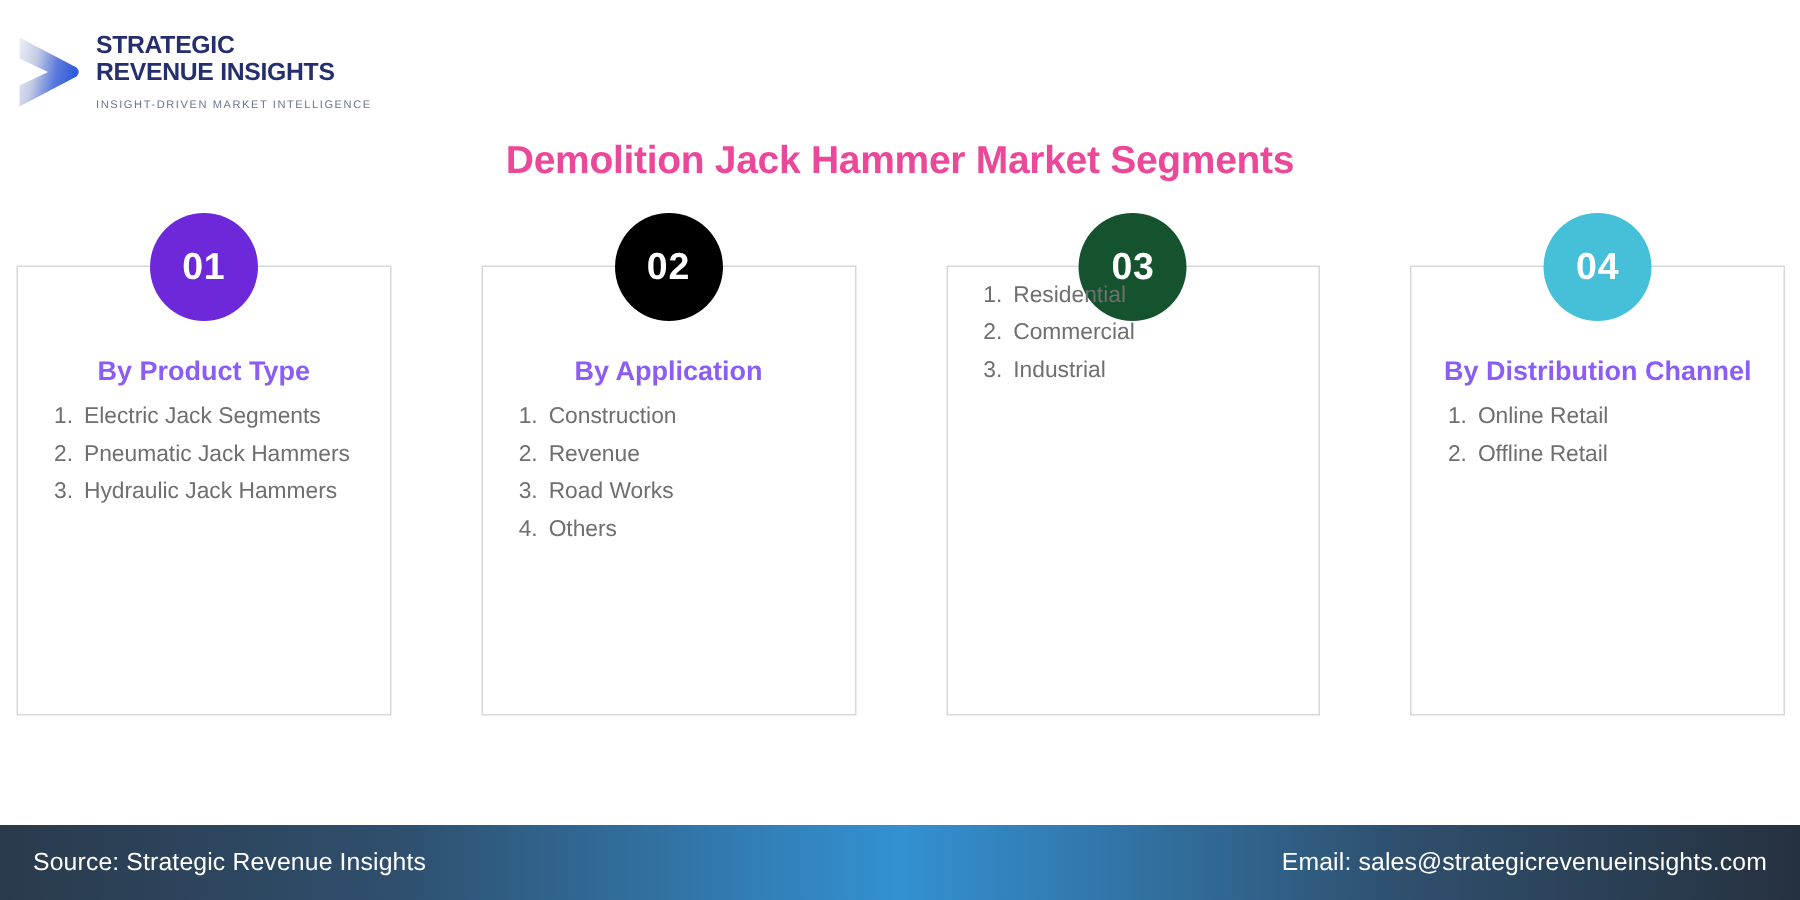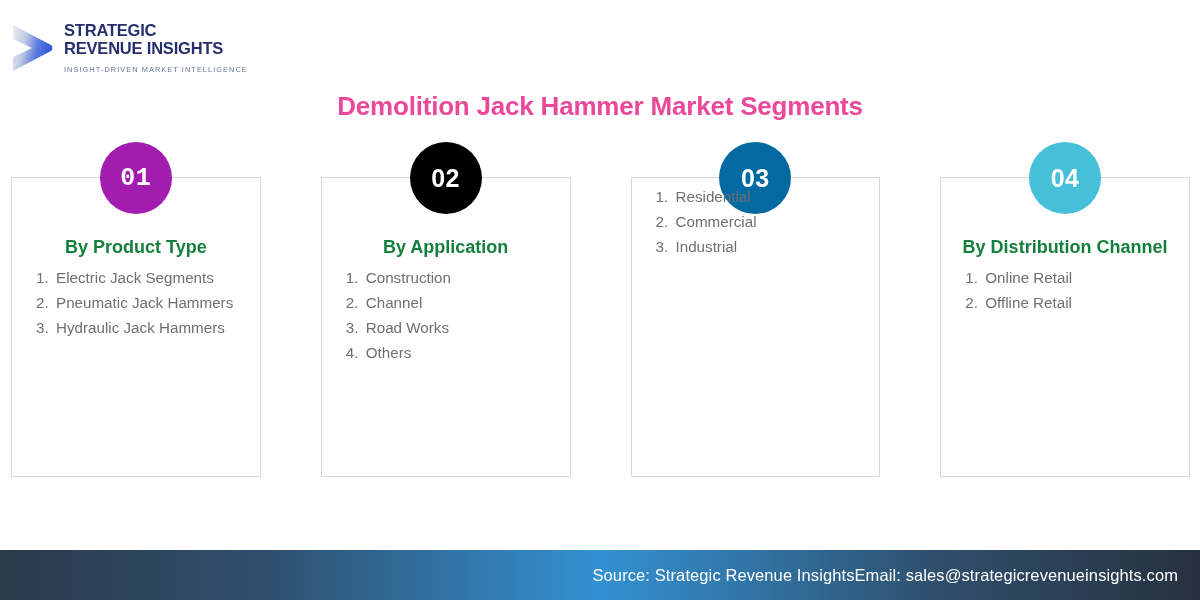--- a/index.html
+++ b/index.html
@@ -95,21 +95,21 @@
     color: #ffffff;
     font-size: 25px;
     font-weight: bold;
     letter-spacing: 0.5px;
   }
   .card-heading {
     margin: 57px 12px 0 12px;
     text-align: center;
     font-size: 18px;
     font-weight: bold;
-    color: #15803d;
+    color: #8b5cf6;
     line-height: 1.34;
   }
   .card-list {
     margin: 6px 0 0 0;
     padding: 0 10px 0 24px;
     list-style: none;
     counter-reset: seg;
   }
   .card-list li {
     counter-increment: seg;
@@ -134,21 +134,21 @@
     width: 1200px;
     height: 50px;
     background: linear-gradient(to right,
                 #2a3a4c 0%,
                 #2f4f6d 22%,
                 #3391d2 50%,
                 #2f4f6d 78%,
                 #26313f 100%);
     display: flex;
     align-items: center;
-    justify-content: flex-end;
+    justify-content: space-between;
     box-sizing: border-box;
     padding: 0 22px;
   }
   .footer-text {
     color: #ffffff;
     font-size: 16.5px;
     letter-spacing: 0.1px;
     white-space: nowrap;
   }
 </style>
@@ -172,42 +172,42 @@
     <div class="logo-line">REVENUE INSIGHTS</div>
     <div id="logo-tagline">INSIGHT-DRIVEN MARKET INTELLIGENCE</div>
   </div>
 </div>
 
 <div id="page-title">Demolition Jack Hammer Market Segments</div>
 
 <div id="cards">
 
   <div class="card">
-    <div class="card-badge" style="background: #a21caf; font-family: Liberation Mono, monospace;">01</div>
+    <div class="card-badge" style="background: #6d28d9;">01</div>
     <div class="card-heading">By Product Type</div>
     <ol class="card-list">
       <li>Electric Jack Segments</li>
       <li>Pneumatic Jack Hammers</li>
       <li>Hydraulic Jack Hammers</li>
     </ol>
   </div>
 
   <div class="card">
     <div class="card-badge" style="background: #000000;">02</div>
     <div class="card-heading">By Application</div>
     <ol class="card-list">
       <li>Construction</li>
-      <li>Channel</li>
+      <li>Revenue</li>
       <li>Road Works</li>
       <li>Others</li>
     </ol>
   </div>
 
   <div class="card">
-    <div class="card-badge" style="background: #0369a1;">03</div>
+    <div class="card-badge" style="background: #14532d;">03</div>
     <ol class="card-list">
       <li>Residential</li>
       <li>Commercial</li>
       <li>Industrial</li>
     </ol>
   </div>
 
   <div class="card">
     <div class="card-badge" style="background: rgb(69, 192, 216);">04</div>
     <div class="card-heading">By Distribution Channel</div>

